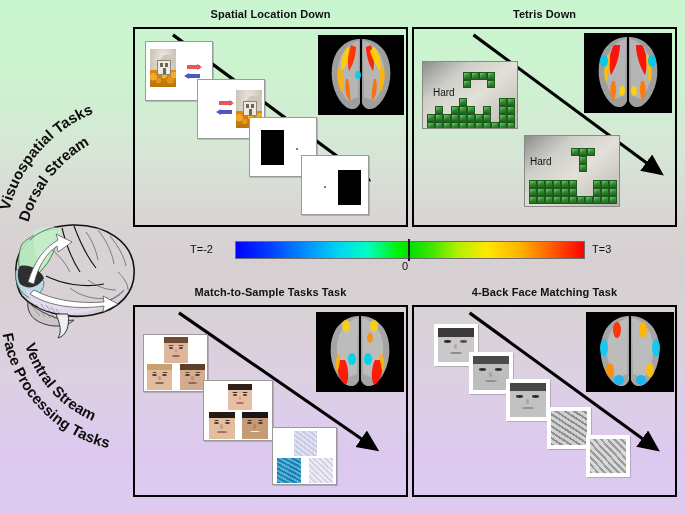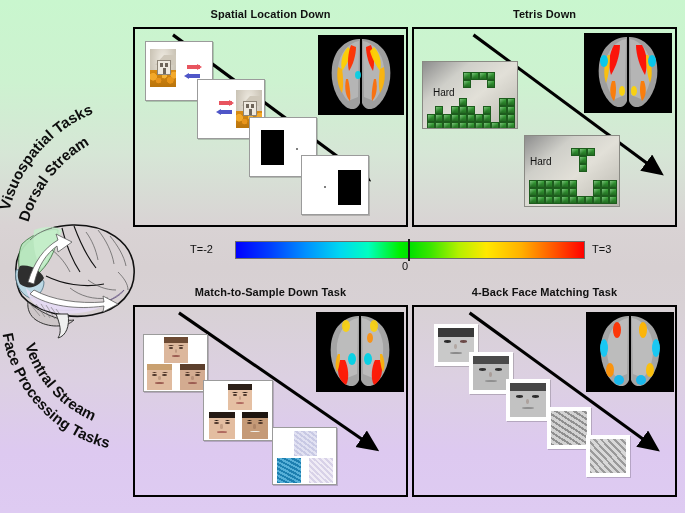--- a/index.html
+++ b/index.html
@@ -403,21 +403,21 @@
 </div>
 
 <div id="colorbar-wrap" style="left:190px;top:240px;width:440px;height:36px;">
   <div class="cb-label" style="left:0px;top:3px;">T=-2</div>
   <div id="colorbar" style="left:45px;top:1px;width:350px;"></div>
   <div id="colorbar-zero-tick" style="left:218px;top:-1px;height:22px;"></div>
   <div class="cb-label" style="left:212px;top:20px;">0</div>
   <div class="cb-label" style="left:402px;top:3px;">T=3</div>
 </div>
 
-<div class="panel-title" style="left:133px;top:286px;width:275px;">Match-to-Sample Down Task</div>
+<div class="panel-title" style="left:133px;top:286px;width:275px;">Match-to-Sample Tasks Task</div>
 
 <div class="panel" id="panel-mts" style="left:133px;top:305px;width:275px;height:192px;">
 
   <svg class="diag-arrow" viewBox="0 0 275 192">
     <defs>
       <marker id="ah3" markerWidth="7" markerHeight="7" refX="3" refY="3.2" orient="auto">
         <path d="M0,0 L7,3.2 L0,6.4 z" fill="#000"></path>
       </marker>
     </defs>
     <line x1="44" y1="6" x2="238" y2="140" stroke="#000" stroke-width="3.2" marker-end="url(#ah3)"></line>

